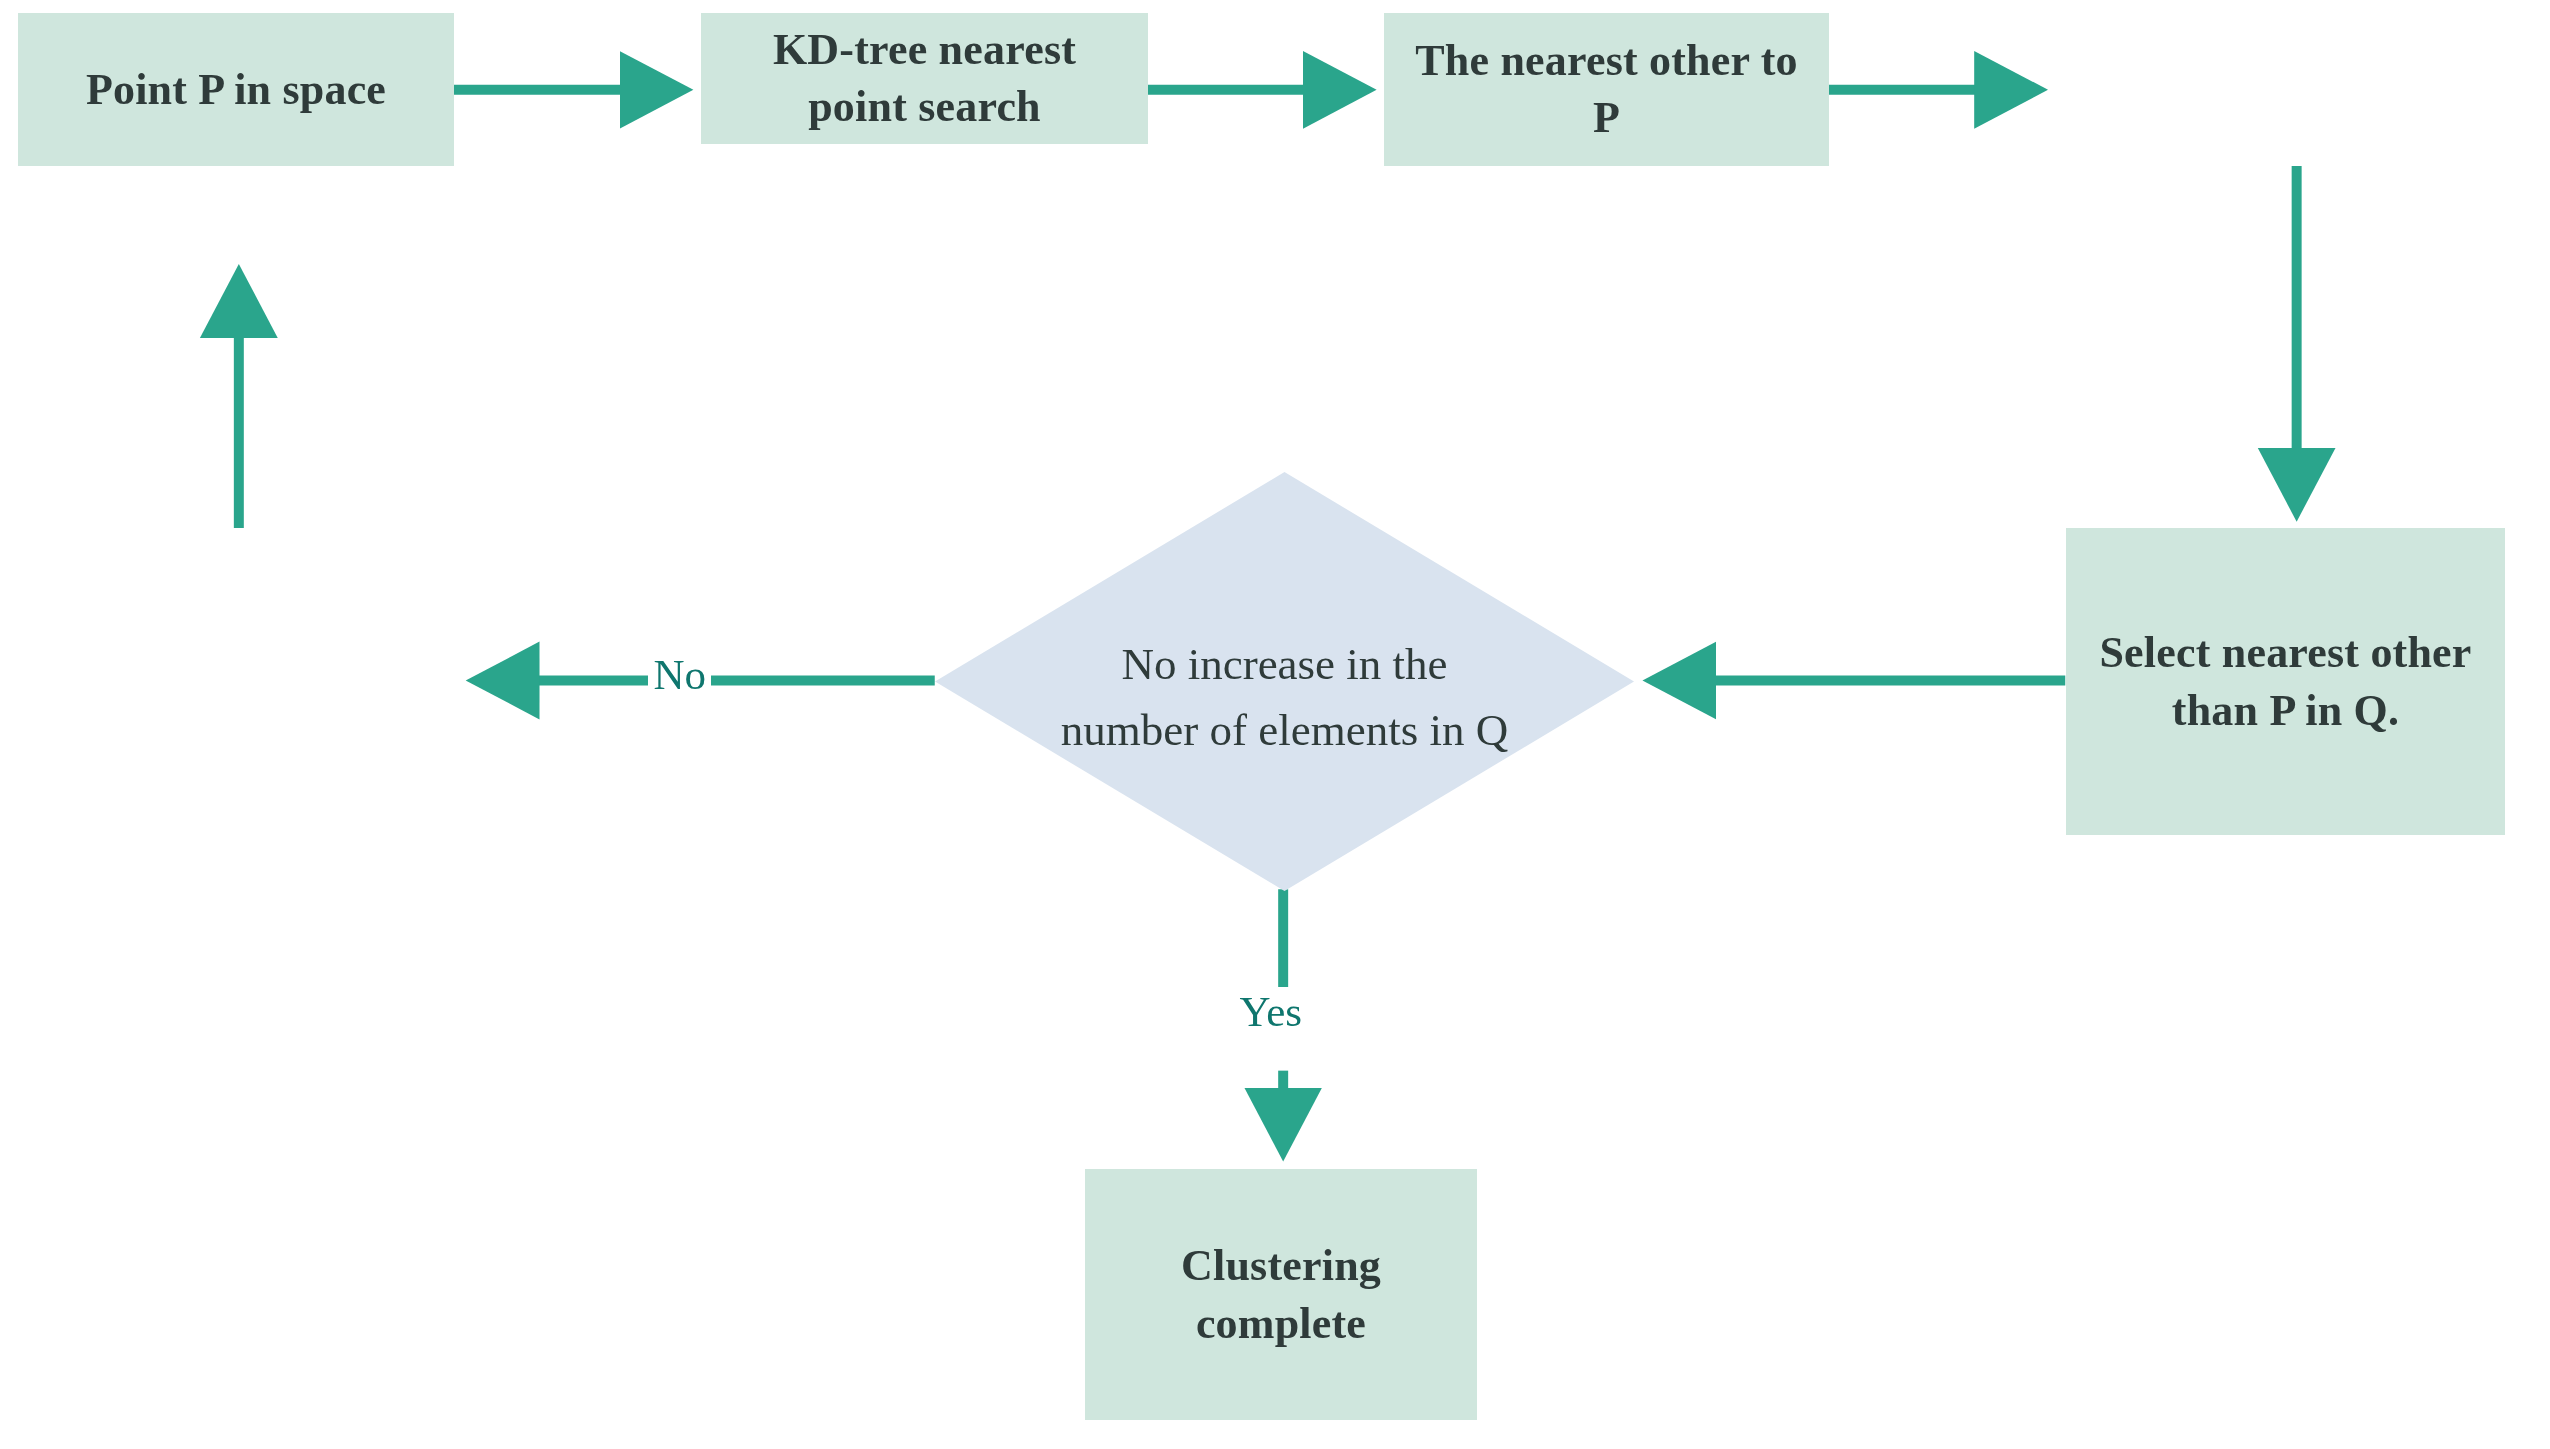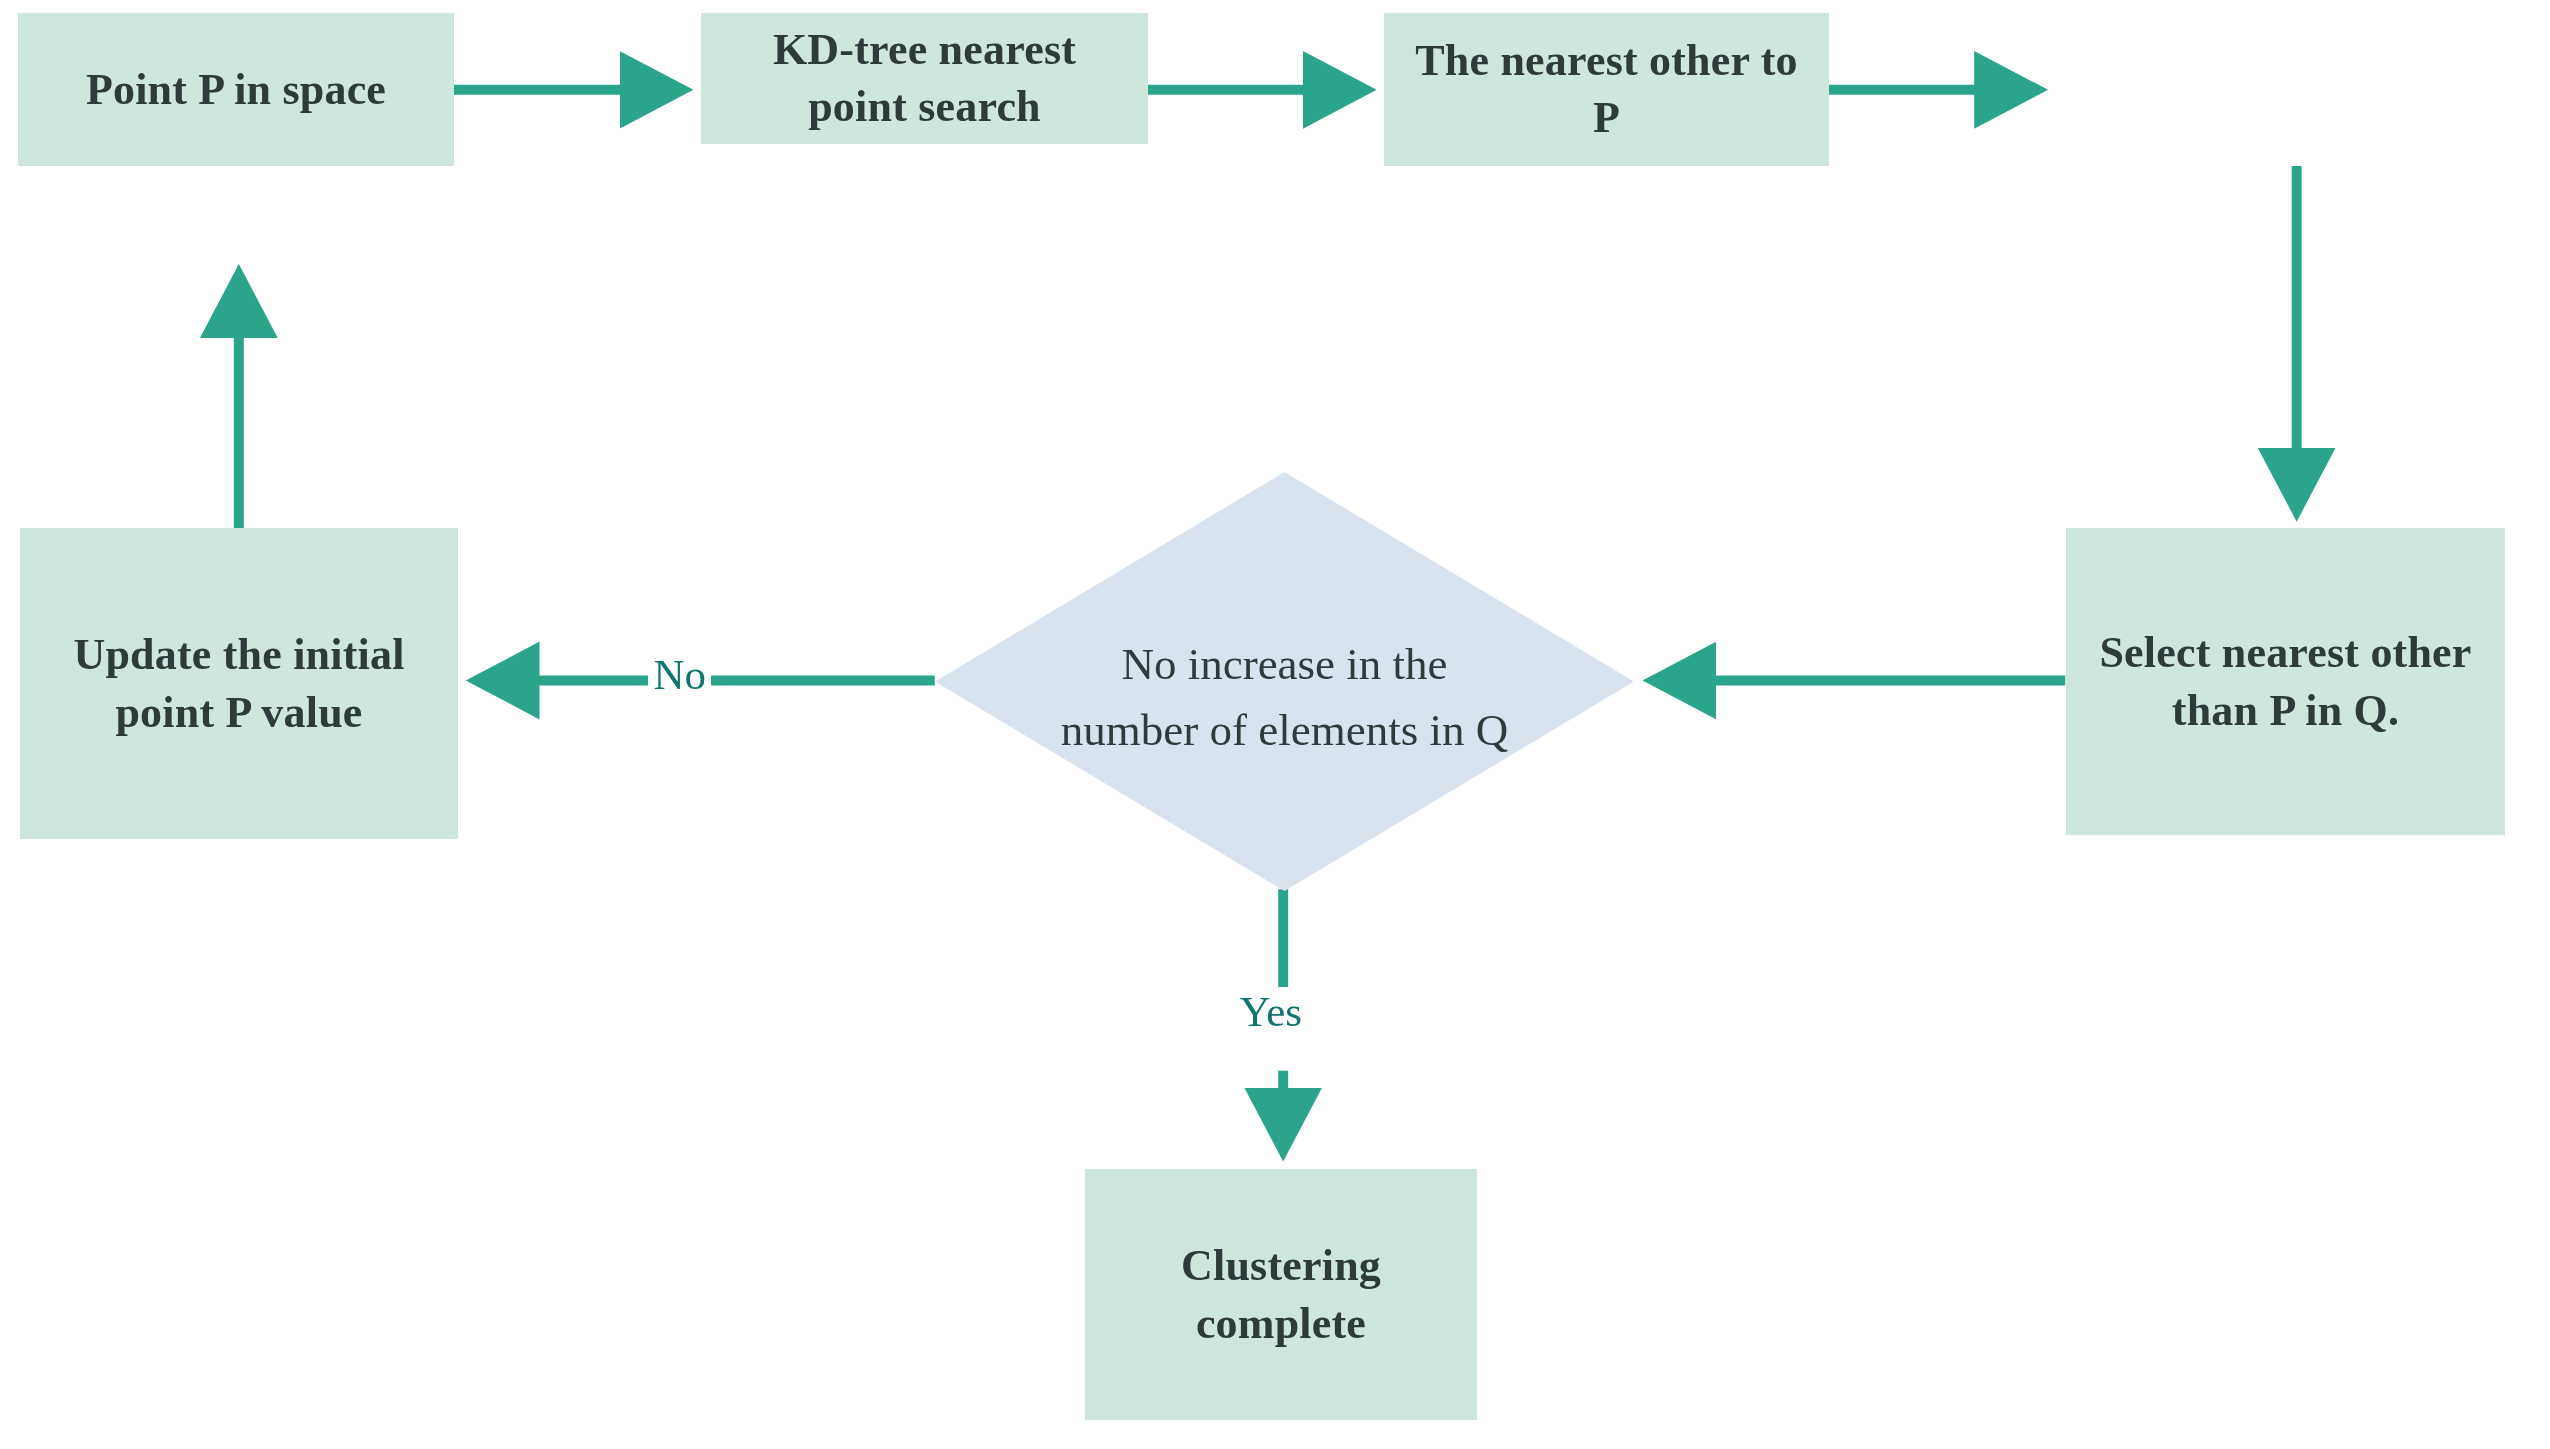--- a/index.html
+++ b/index.html
@@ -129,23 +129,20 @@
 
   <div class="node process t-48" style="left:1384px; top:12.7px; width:445px; height:153px; padding:0 31px;">
     <span>The nearest other to P</span>
   </div>
 
 
   <div class="node process t-48" style="left:2066px; top:528px; width:439px; height:307px; padding:0 14.5px;">
     <span>Select nearest other than P in Q.</span>
   </div>
 
-  <div class="node process t-48" style="left:20px; top:528px; width:438px; height:311px; padding:0 12.7px;">
-    <span>Update the initial point P value</span>
-  </div>
 
   <div class="node process t-47" style="left:1085px; top:1169px; width:392px; height:251px; padding:0 20px;">
     <span>Clustering complete</span>
   </div>
 
   <div class="decision-wrap" style="left:935px; top:472px; width:699px; height:419px;">
     <div class="decision-shape"></div>
     <span class="decision-text t-dec">No increase in the number of elements in Q</span>
   </div>
 

